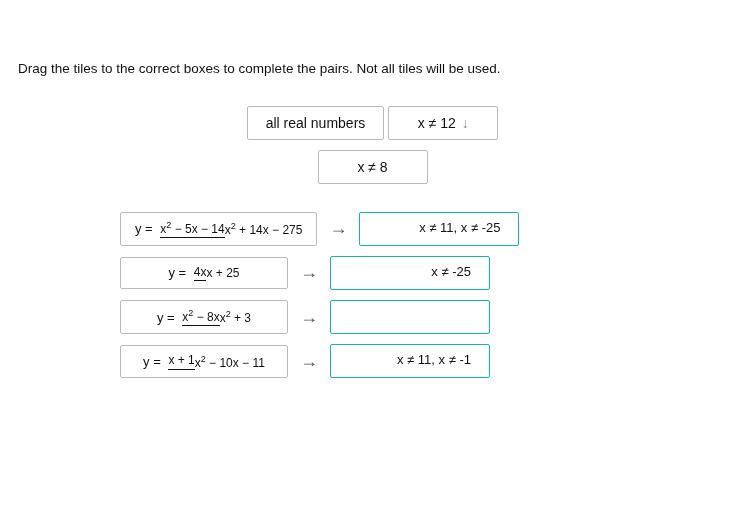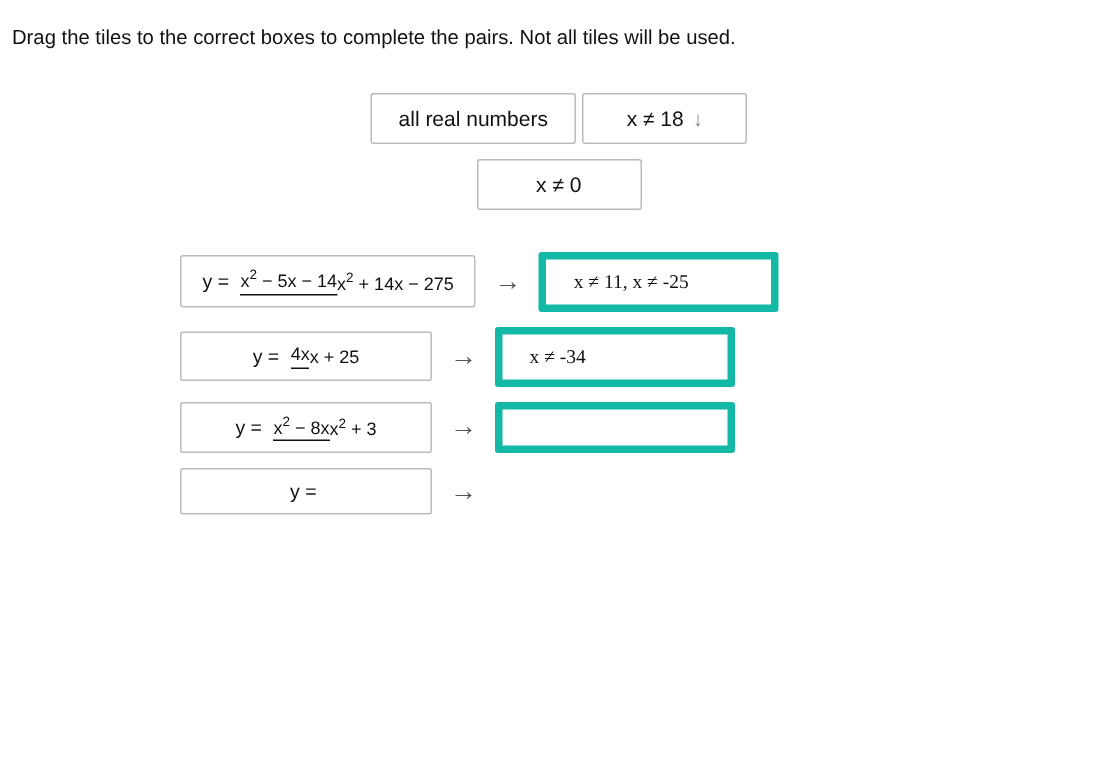--- a/index.html
+++ b/index.html
@@ -7,23 +7,24 @@
       font-family: Arial, sans-serif;
       background: #fff;
       width: 745px;
       height: 513px;
       overflow: hidden;
       font-size: 14px;
       color: #111;
     }
 
     .instructions {
-      padding: 14px 18px 6px 8px;
+      padding: 14px 18px 6px 18px;
       font-size: 13.5px;
       line-height: 1.6;
+      margin-top: 44px;
     }
 
     .tile {
       border: 1px solid #bbb;
       background: #fff;
       padding: 8px 18px;
       min-width: 110px;
       text-align: center;
       font-size: 14px;
       border-radius: 2px;
@@ -73,29 +74,28 @@
 
     .arrow {
       display: flex;
       align-items: center;
       padding: 0 12px;
       font-size: 18px;
       color: #555;
     }
 
     .domain-box {
-      border: 5px solid #14b8a6;
+      border: 1px solid #14b8a6;
       background: #fff;
       padding: 7px 18px;
       min-width: 160px;
-      text-align: left;
+      text-align: right;
       font-size: 13px;
       border-radius: 2px;
       min-height: 34px;
-      font-family: Liberation Serif, serif;
     }
 
     .domain-box.filled {
       background: #fff;
     }
 
     .domain-box.empty {
       background: #fff;
     }
 
@@ -131,27 +131,27 @@
 <body>
 
 <div class="instructions">
   <div>Drag the tiles to the correct boxes to complete the pairs. Not all tiles will be used.</div>
 </div>
 
 <div style="margin-top: 20px;">
   <div class="tile-row">
     <div class="tile">all real numbers</div>
     <div class="tile">
-      <span>x ≠ 18</span>
+      <span>x ≠ 12</span>
       <span style="margin-left:6px;font-size:14px;color:#888;">↓</span>
     </div>
   </div>
   <div class="tile-row-2">
     <div class="tile">
-      <span>x ≠ 0</span>
+      <span>x ≠ 8</span>
     </div>
   </div>
 </div>
 
 <div class="matching-area">
 
   <div class="match-row">
     <div class="equation-box">
       <span class="eq-label">
         <span>y&nbsp;=&nbsp;</span>
@@ -172,21 +172,21 @@
       <span class="eq-label">
         <span>y&nbsp;=&nbsp;</span>
         <span class="fraction">
           <span class="num">4x</span>
           <span class="den">x&nbsp;+&nbsp;25</span>
         </span>
       </span>
     </div>
     <div class="arrow">→</div>
     <div class="domain-box filled">
-      <span>x ≠ -34</span>
+      <span>x ≠ -25</span>
     </div>
   </div>
 
   <div class="match-row">
     <div class="equation-box">
       <span class="eq-label">
         <span>y&nbsp;=&nbsp;</span>
         <span class="fraction">
           <span class="num">x<sup>2</sup>&nbsp;−&nbsp;8x</span>
           <span class="den">x<sup>2</sup>&nbsp;+&nbsp;3</span>
@@ -196,18 +196,25 @@
     <div class="arrow">→</div>
     <div class="domain-box empty">
       <span></span>
     </div>
   </div>
 
   <div class="match-row">
     <div class="equation-box">
       <span class="eq-label">
         <span>y&nbsp;=&nbsp;</span>
-      </span>
-    </div>
-    <div class="arrow">→</div>
+        <span class="fraction">
+          <span class="num">x&nbsp;+&nbsp;1</span>
+          <span class="den">x<sup>2</sup>&nbsp;−&nbsp;10x&nbsp;−&nbsp;11</span>
+        </span>
+      </span>
+    </div>
+    <div class="arrow">→</div>
+    <div class="domain-box filled">
+      <span>x ≠ 11, x ≠ -1</span>
+    </div>
   </div>
 
 </div>
 
 </body></html>

